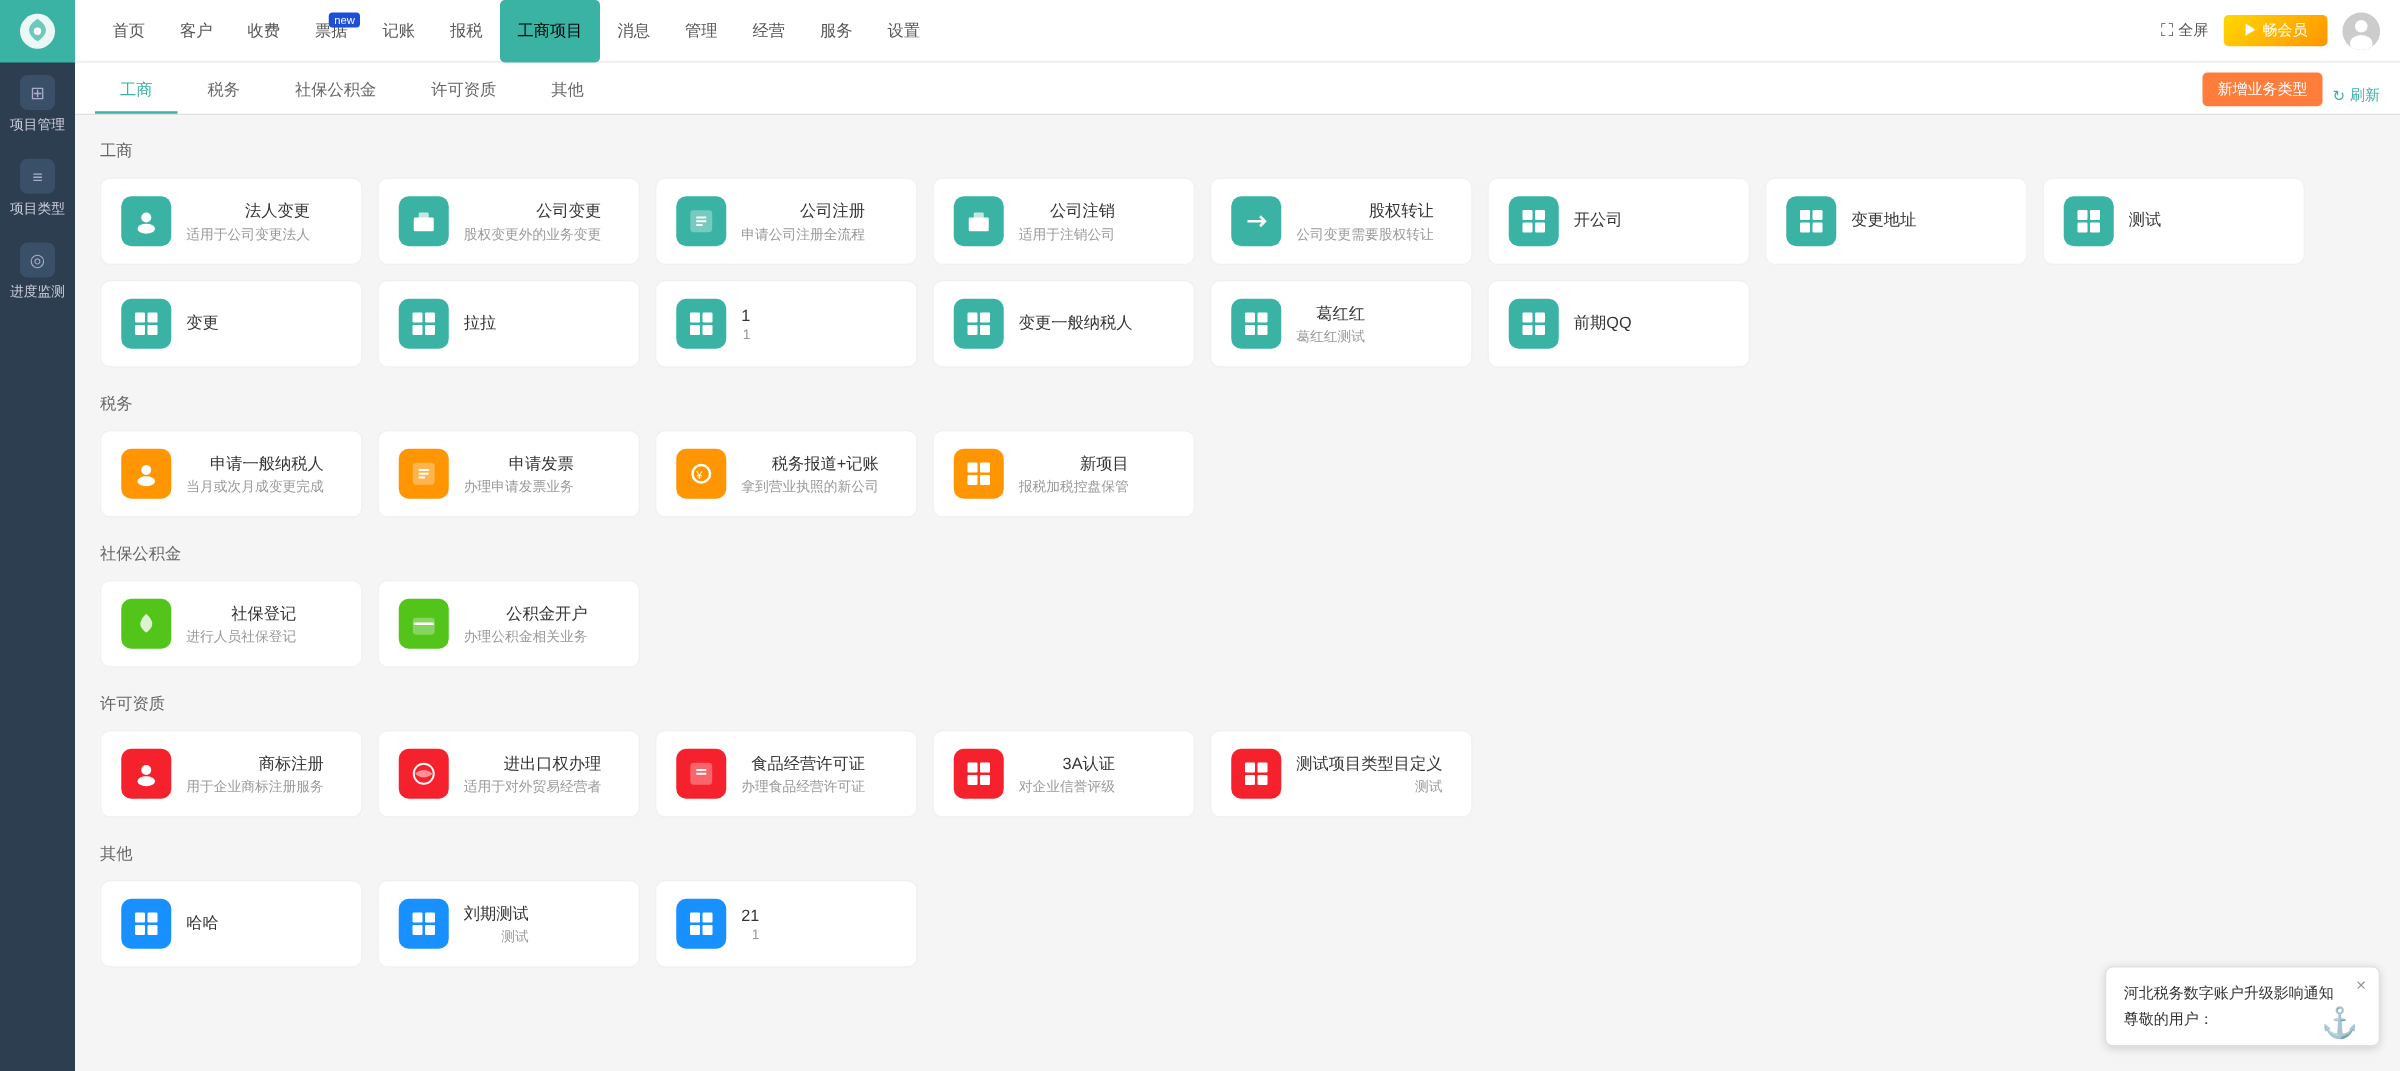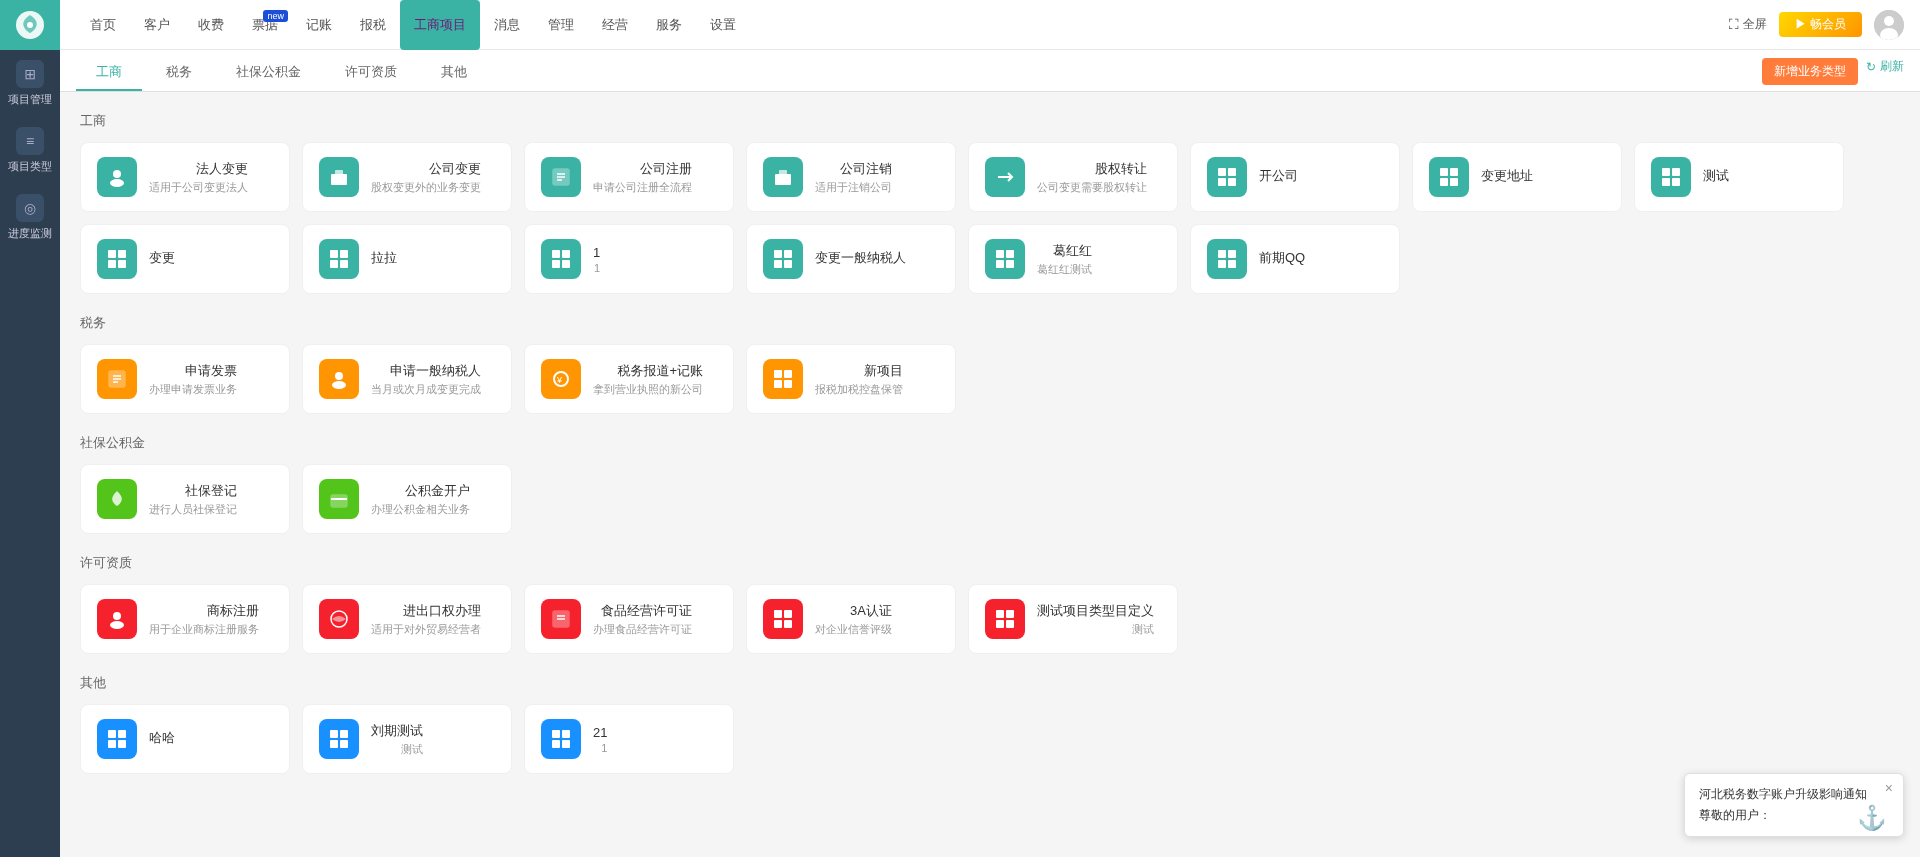--- a/index.html
+++ b/index.html
@@ -68,21 +68,21 @@
       height: 50px;
       display: flex;
       align-items: center;
       cursor: pointer;
       font-size: 13px;
       color: #555;
       position: relative;
     }
     .nav-item.active {
       background: #3ab3a5;
-      color: #701a75;
+      color: #000000;
       border-radius: 4px;
     }
     .nav-badge {
       position: absolute;
       top: 10px;
       right: 4px;
       background: #1d4ed8;
       color: #fff;
       font-size: 9px;
       padding: 1px 4px;
@@ -142,21 +142,21 @@
       margin-right: 4px;
     }
     .tab-btn.active {
       color: #3ab3a5;
       border-bottom: 2px solid #3ab3a5;
       font-weight: 500;
     }
     .tab-actions {
       margin-left: auto;
       display: flex;
-      align-items: flex-start;
+      align-items: flex-end;
       gap: 8px;
       padding-bottom: 6px;
     }
     .add-type-btn {
       background: #ff7c3b;
       color: #fff;
       border: none;
       padding: 5px 12px;
       border-radius: 4px;
       cursor: pointer;
@@ -520,41 +520,41 @@
             <span class="card-desc"></span>
           </div>
         </div>
       </div>
 
       <div class="section-title">税务</div>
       <div class="cards-grid">
         <div class="card">
           <div class="card-icon orange">
             <svg width="22" height="22" viewBox="0 0 22 22" fill="none">
+                <circle cx="11" cy="8" r="4" fill="white"></circle>
+                <ellipse cx="11" cy="17" rx="7" ry="4" fill="white"></ellipse>
+              </svg>
+          </div>
+          <div class="card-info">
+            <span class="card-name">申请一般纳税人</span>
+            <span class="card-desc">当月或次月成变更完成</span>
+          </div>
+        </div>
+        <div class="card">
+          <div class="card-icon orange">
+            <svg width="22" height="22" viewBox="0 0 22 22" fill="none">
                 <rect x="3" y="3" width="16" height="16" rx="2" fill="white" opacity="0.3" stroke="white" stroke-width="1.5"></rect>
                 <line x1="7" y1="8" x2="15" y2="8" stroke="white" stroke-width="1.5"></line>
                 <line x1="7" y1="11" x2="15" y2="11" stroke="white" stroke-width="1.5"></line>
                 <line x1="7" y1="14" x2="12" y2="14" stroke="white" stroke-width="1.5"></line>
               </svg>
           </div>
           <div class="card-info">
             <span class="card-name">申请发票</span>
             <span class="card-desc">办理申请发票业务</span>
-          </div>
-        </div>
-        <div class="card">
-          <div class="card-icon orange">
-            <svg width="22" height="22" viewBox="0 0 22 22" fill="none">
-                <circle cx="11" cy="8" r="4" fill="white"></circle>
-                <ellipse cx="11" cy="17" rx="7" ry="4" fill="white"></ellipse>
-              </svg>
-          </div>
-          <div class="card-info">
-            <span class="card-name">申请一般纳税人</span>
-            <span class="card-desc">当月或次月成变更完成</span>
           </div>
         </div>
         <div class="card">
           <div class="card-icon orange">
             <svg width="22" height="22" viewBox="0 0 22 22" fill="none">
                 <circle cx="11" cy="11" r="7" stroke="white" stroke-width="2" fill="none"></circle>
                 <text x="7" y="15" font-size="9" fill="white">¥</text>
               </svg>
           </div>
           <div class="card-info">

